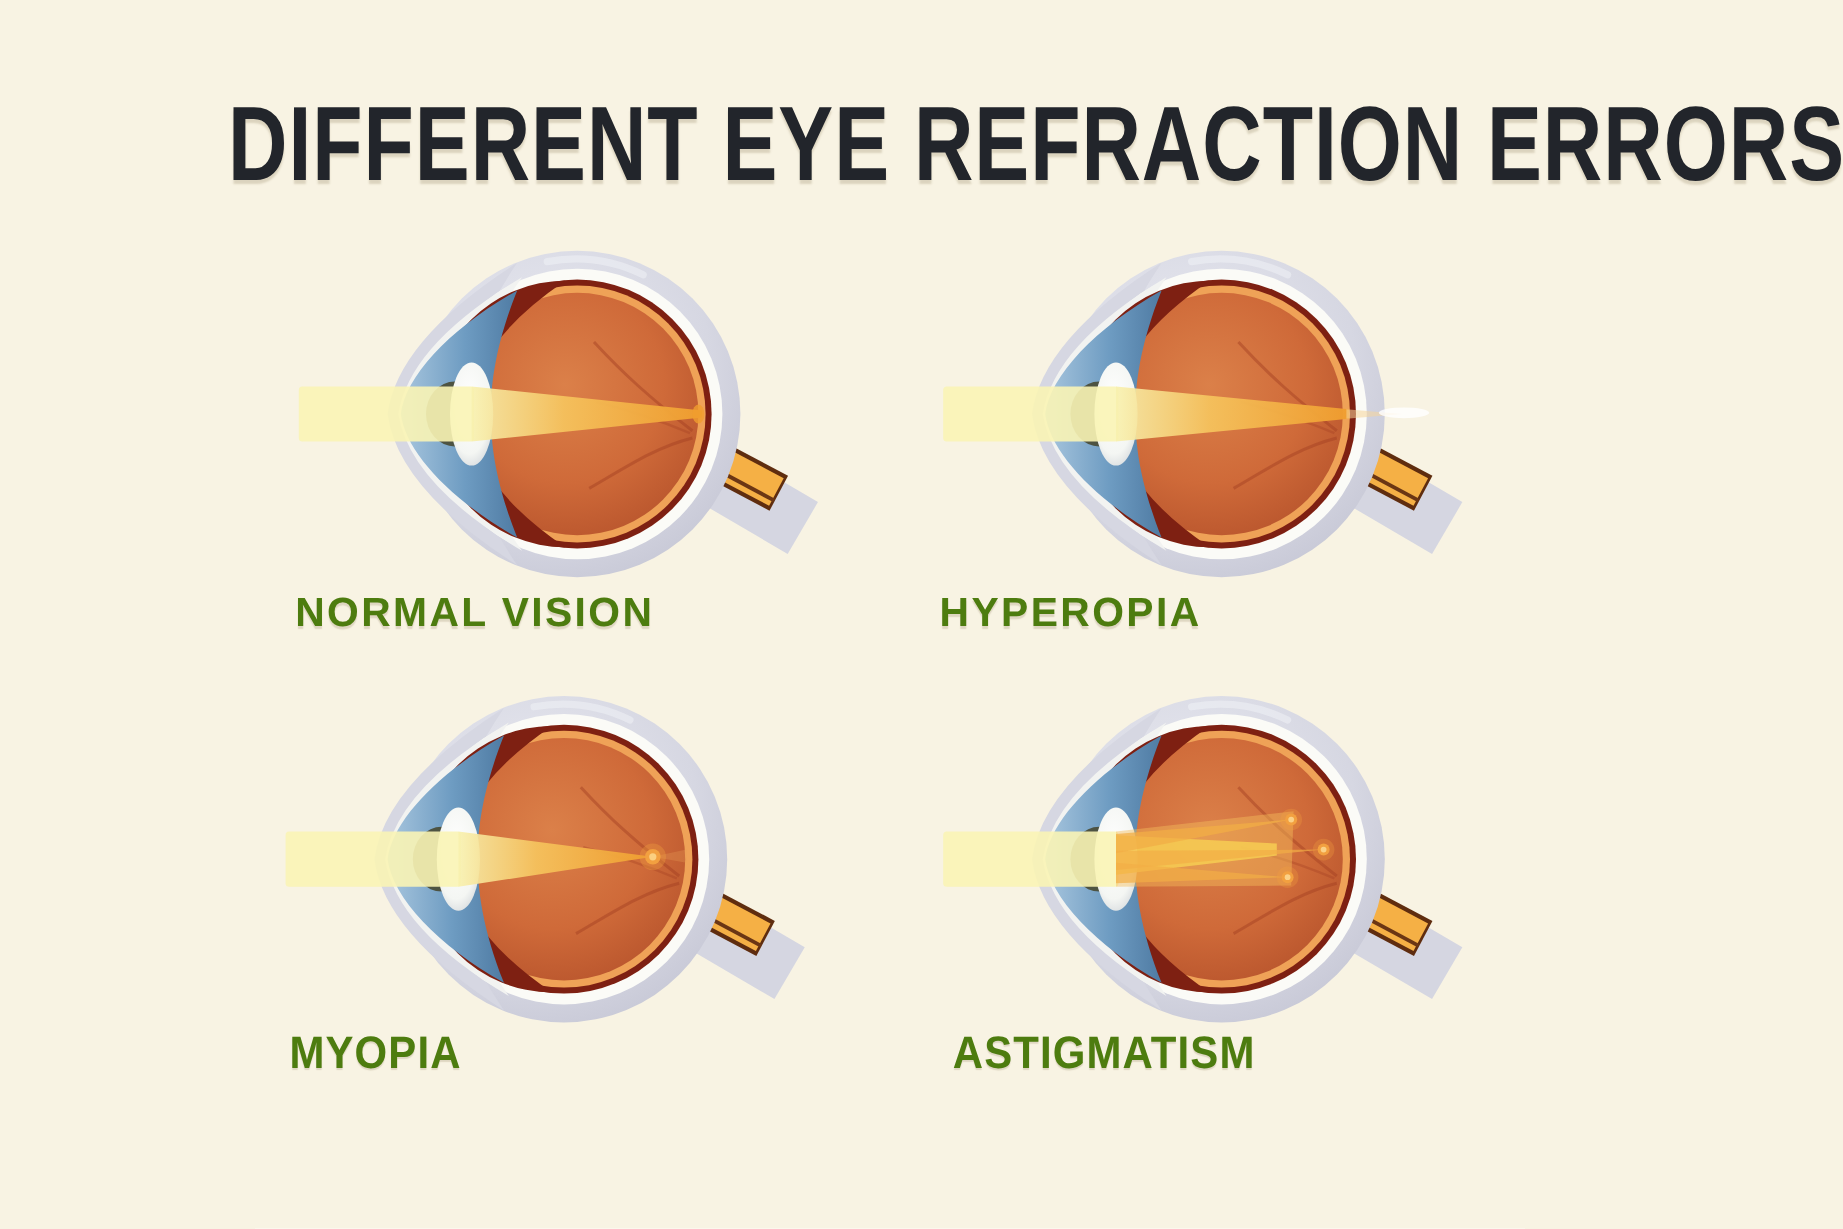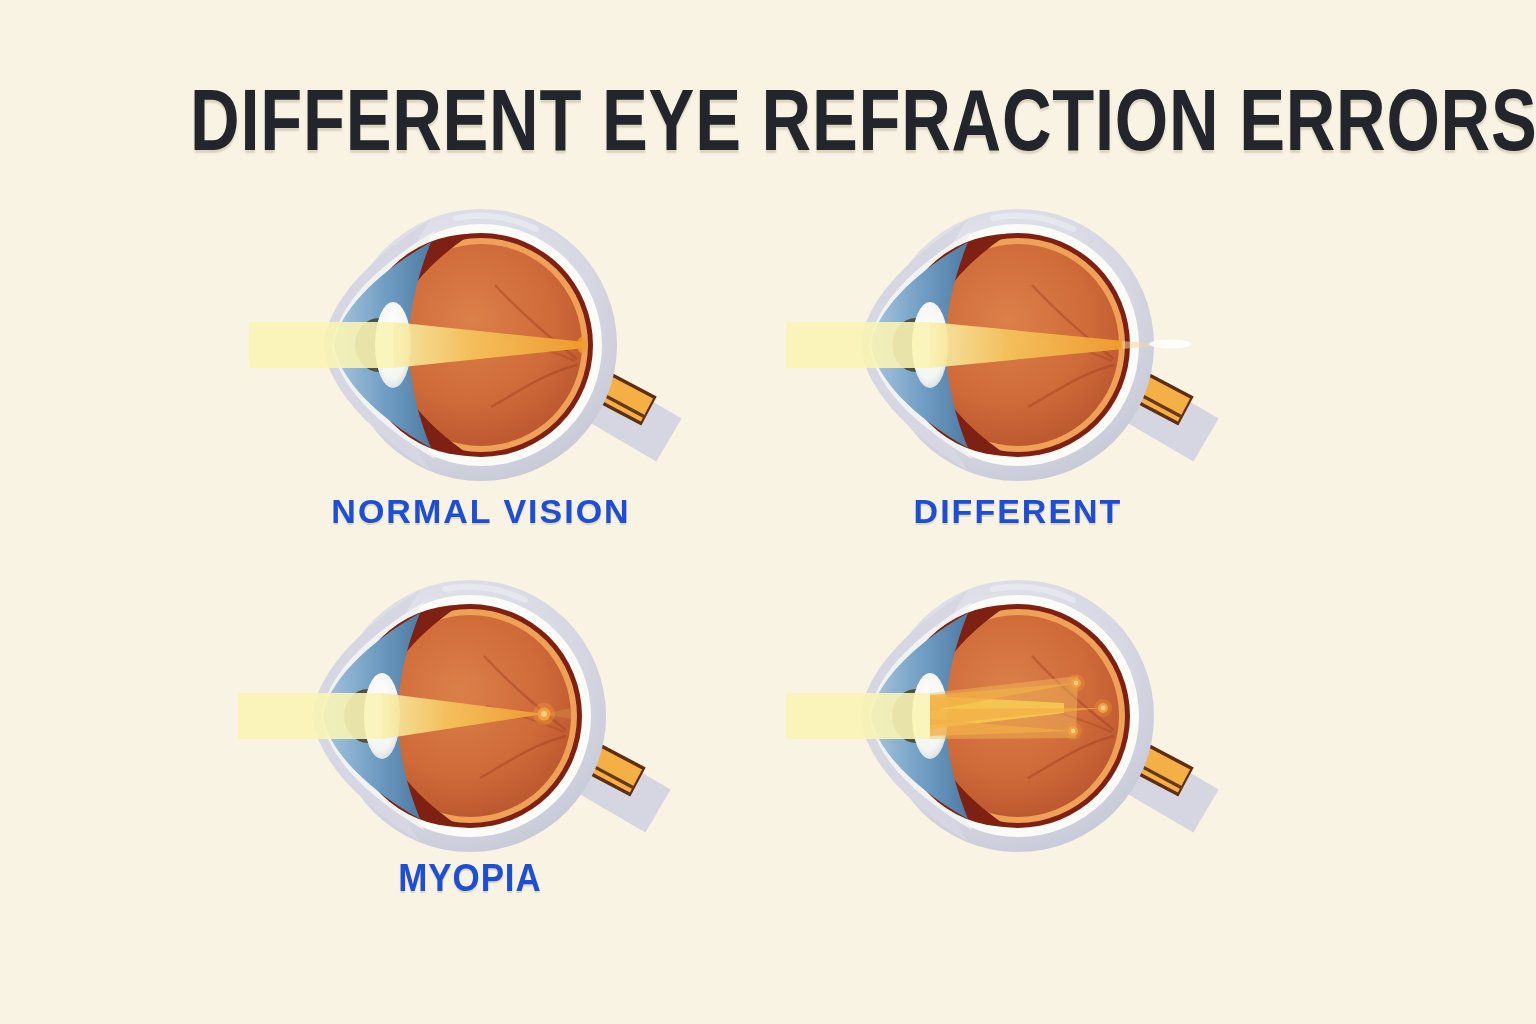--- a/index.html
+++ b/index.html
@@ -21,22 +21,22 @@
     display:inline-block;
     transform:scaleX(.78);
     transform-origin:center;
     letter-spacing:1px;
     text-shadow:0 3px 2px rgba(120,100,60,.22);
   }
   .panel{position:absolute;width:470px;}
   .panel svg{display:block;}
   .eye-label{
     position:relative;left:15px;
-    text-align:center;
-    color:#1d4ed8;
+    text-align:left;
+    color:#4d7c0f;
     font-weight:800;
     white-space:nowrap;
     text-shadow:0 2px 1px rgba(120,100,60,.2);
   }
   .row1 .eye-label{
     margin-top:-14px;
     font-size:34px;line-height:40px;
     letter-spacing:2px;
   }
   .row2 .eye-label{
@@ -189,21 +189,21 @@
     <rect x="-232" y="-23" width="146" height="46" rx="3" fill="#f9f4b5" opacity=".9"></rect>
     <polygon points="-88,-23 -88,23 106,4 106,-4" fill="url(#cone_1)" opacity=".95"></polygon>
             <polygon points="104,-4 104,4 150,0" fill="#f6d59a" opacity=".55"></polygon>
             <ellipse cx="152" cy="-1" rx="21" ry="4.5" fill="#ffffff" opacity=".8"></ellipse>
 
     <path d="M -25 -127 A 129 129 0 0 1 55 -116" stroke="#f2f3f8" stroke-width="6" opacity=".5" fill="none" stroke-linecap="round"></path>
   </g>
 </svg>
       </div>
     <div class="eye-label">
-      <span>DIFFERENT</span>
+      <span>HYPEROPIA</span>
     </div>
   </div>
 
   <div class="panel row2" id="p3">
     <div>
 <svg width="470" height="310" viewBox="0 0 470 310" xmlns="http://www.w3.org/2000/svg">
   <defs>
     <radialGradient id="scl_2" cx="40%" cy="35%" r="78%">
       <stop offset="0%" stop-color="#e9eaf1"></stop>
               <stop offset="65%" stop-color="#d6d7e2"></stop>
@@ -339,15 +339,18 @@
             <circle cx="85" cy="-8" r="5" fill="#f2a040"></circle>
             <circle cx="85" cy="-8" r="2.4" fill="#fbd187"></circle>
             <circle cx="55" cy="15" r="9" fill="#f2a040" opacity=".3"></circle>
             <circle cx="55" cy="15" r="5" fill="#f2a040"></circle>
             <circle cx="55" cy="15" r="2.4" fill="#fbd187"></circle>
 
     <path d="M -25 -127 A 129 129 0 0 1 55 -116" stroke="#f2f3f8" stroke-width="6" opacity=".5" fill="none" stroke-linecap="round"></path>
   </g>
 </svg>
       </div>
+    <div class="eye-label">
+      <span class="squeeze">ASTIGMATISM</span>
+    </div>
   </div>
 
 </div>
 
 </body></html>

